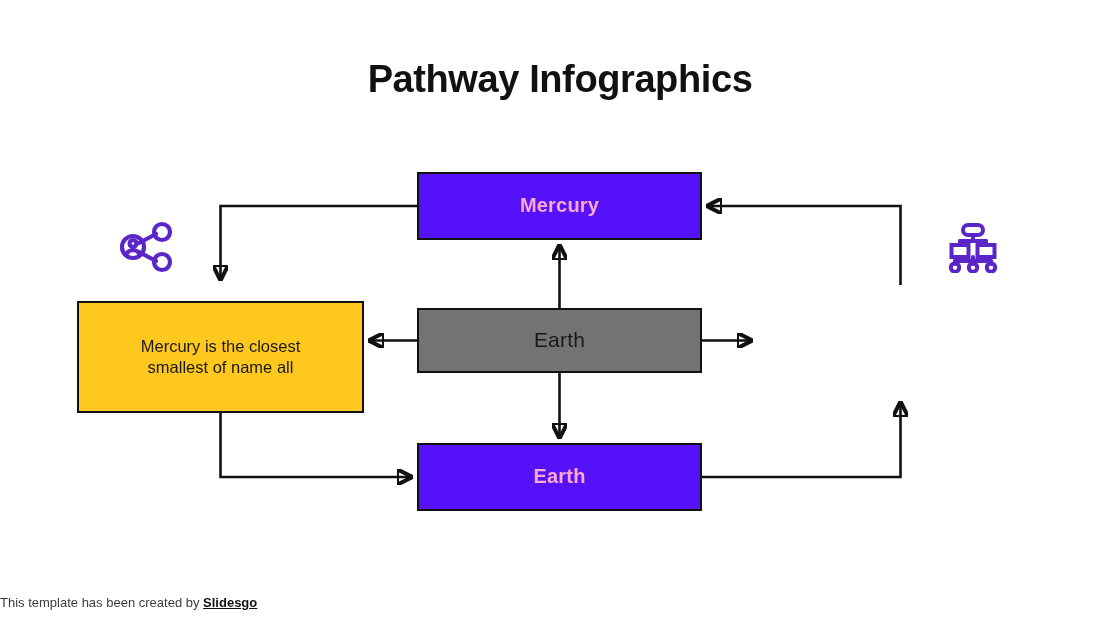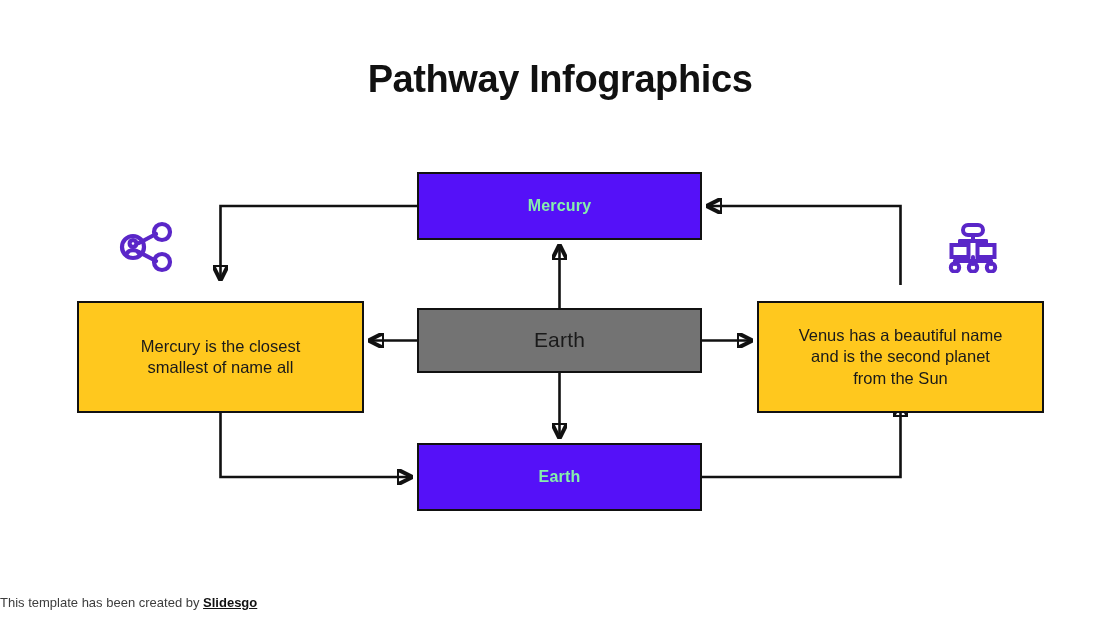--- a/index.html
+++ b/index.html
@@ -60,22 +60,22 @@
     border: 2.6px solid #111111;
     display: flex;
     align-items: center;
     justify-content: center;
     text-align: center;
     line-height: 1.28;
   }
 
   .node-purple {
     background: #5511f8;
-    color: #86efac;
-    font-size: 16px;
+    color: #f9a8d4;
+    font-size: 20px;
     font-weight: bold;
     letter-spacing: 0.2px;
   }
 
   .node-gray {
     background: #737373;
     color: #1a1a1a;
     font-size: 21px;
     font-weight: normal;
     letter-spacing: 0.2px;
@@ -163,27 +163,20 @@
     <span>Earth</span>
   </div>
 
   <div class="node node-yellow" id="node-mercury-desc">
     <div>
       <span>Mercury is the closest</span>
       <span>smallest of name all</span>
     </div>
   </div>
 
-  <div class="node node-yellow" id="node-venus-desc">
-    <div>
-      <span>Venus has a beautiful name</span>
-      <span>and is the second planet</span>
-      <span>from the Sun</span>
-    </div>
-  </div>
 
   <div class="deco-icon" id="icon-share">
     <svg width="58" height="52" viewBox="0 0 58 52">
       <g stroke="#5a26c8" stroke-width="4.2" fill="none" stroke-linecap="round">
         <line x1="21" y1="22" x2="38" y2="13"></line>
         <line x1="21" y1="31" x2="38" y2="40"></line>
         <circle cx="15" cy="26" r="11"></circle>
         <circle cx="44" cy="11" r="8"></circle>
         <circle cx="44" cy="41" r="8"></circle>
         <circle cx="15" cy="22.5" r="3.4"></circle>

